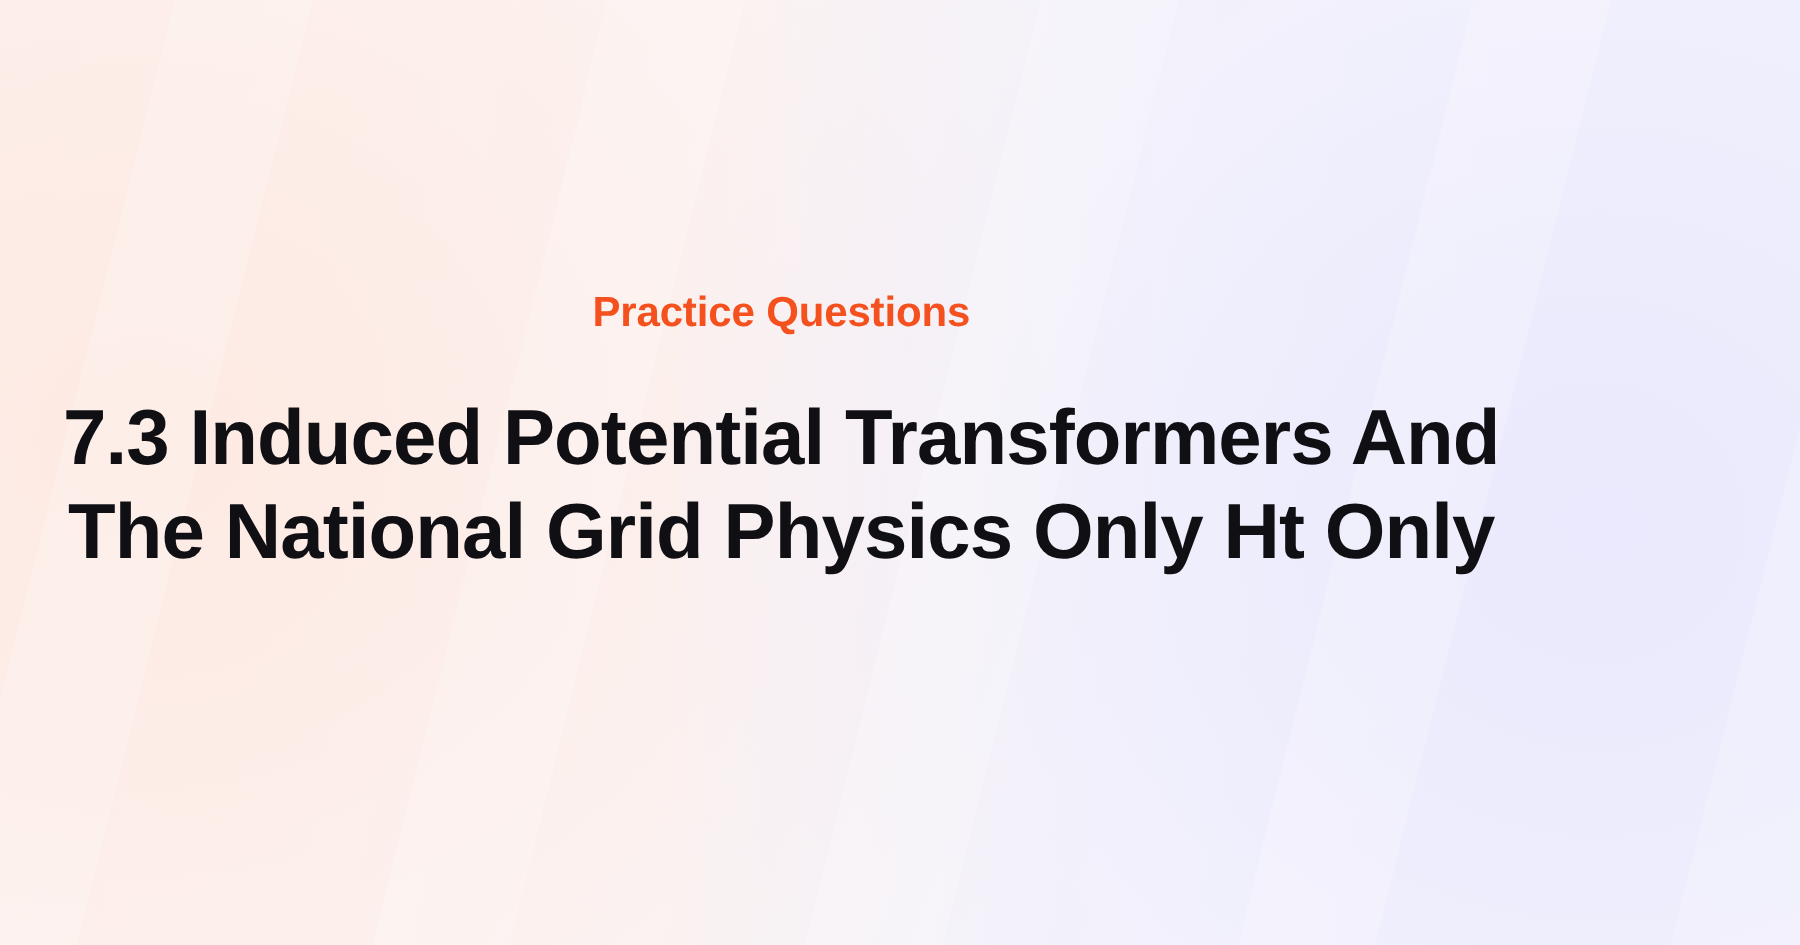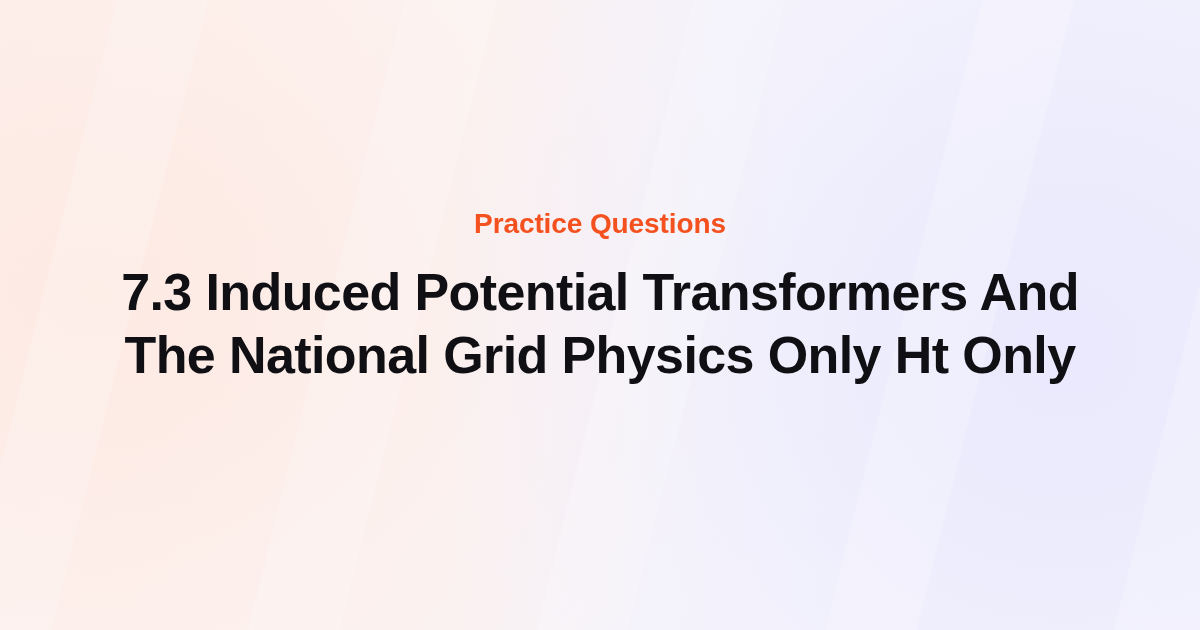--- a/index.html
+++ b/index.html
@@ -86,21 +86,21 @@
     opacity: 0.55;
     pointer-events: none;
   }
 
   
   .content {
     position: absolute;
     inset: 0;
     display: flex;
     flex-direction: column;
-    align-items: center;
+    align-items: flex-start;
     justify-content: center;
     padding: 0 26px;
     box-sizing: border-box;
     text-align: center;
   }
 
   .eyebrow {
     font-size: 28px;
     font-weight: 700;
     line-height: 1.12;
@@ -109,21 +109,21 @@
     margin: 0 0 22px 0;
     white-space: nowrap;
   }
 
   .headline {
     font-size: 52px;
     font-weight: 700;
     line-height: 1.2;
     letter-spacing: -0.6px;
     color: #101014;
-    margin: 0;
+    margin: 16px;
     max-width: 1148px;
     white-space: pre-line;
     word-break: normal;
   }
 
   
   .content-shift {
     transform: translateY(-18px);
     display: flex;
     flex-direction: column;

